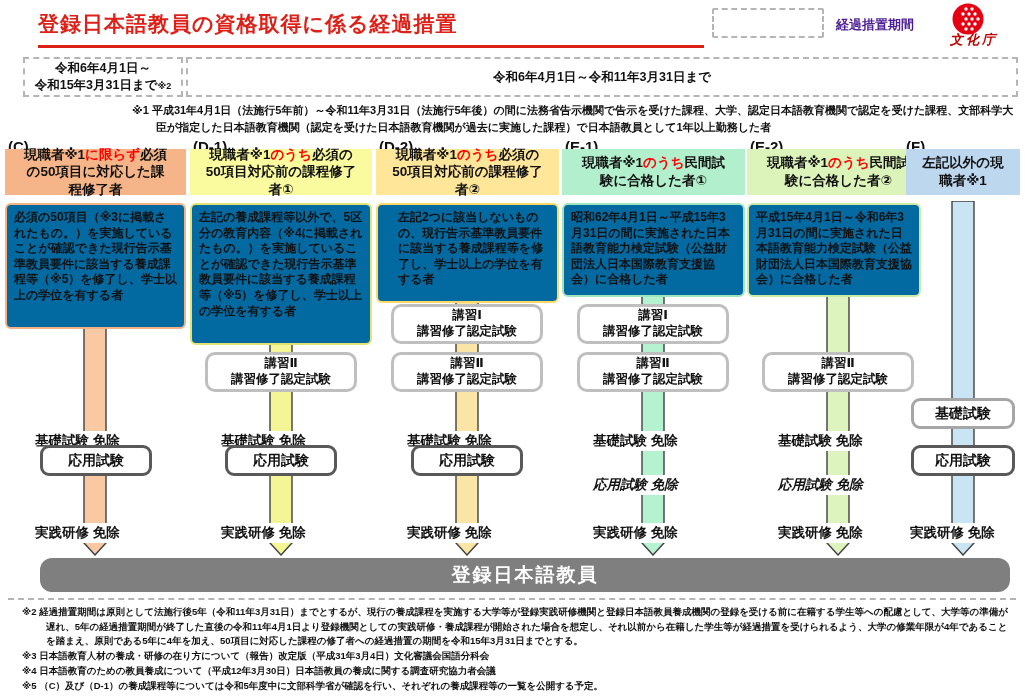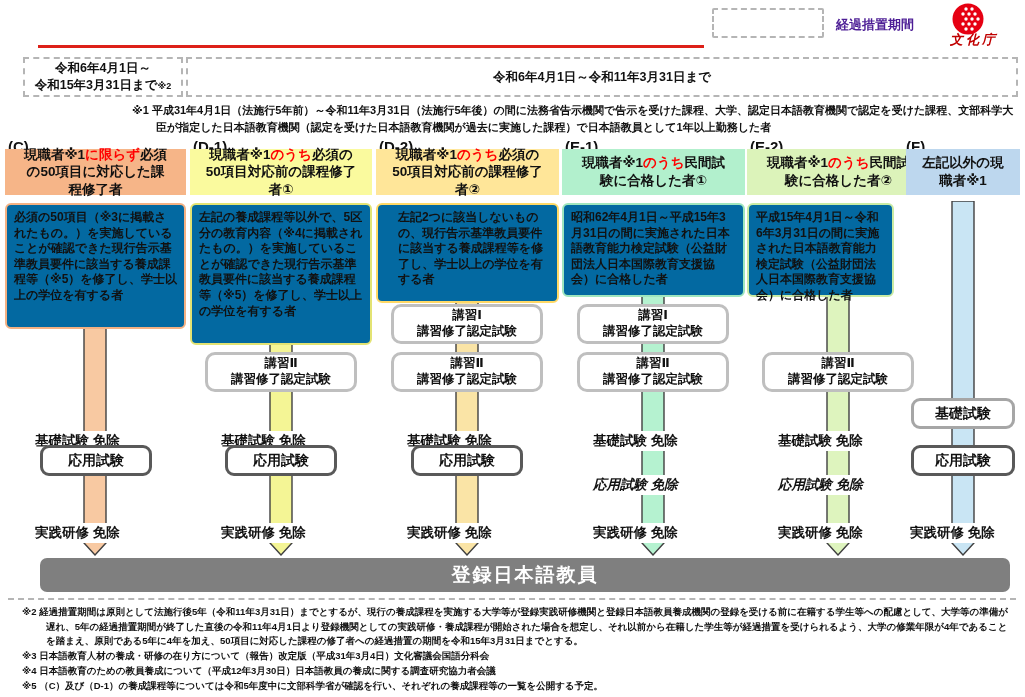--- a/index.html
+++ b/index.html
@@ -31,45 +31,46 @@
   .c-d1 .hdr-box { left:190px; width:182px; background:#FAFA9E; }
   .c-d2 .hdr-box { left:376px; width:183px; background:#FFE699; }
   .c-e1 .hdr-box { left:562px; width:183px; background:#B2F0CD;align-items:center; }
   .c-e2 .hdr-box { left:747px; width:183px; background:#DCF3BA; }
   .c-f  .hdr-box { left:906px; width:114px; background:#BDD7EE; }
 
   .c-c  .body-box { left:5px;   width:181px; height:126px; border:2.5px solid #F4B183; }
   .c-d1 .body-box { left:190px; width:182px; height:142px; border:2.5px solid #E3E373; }
   .c-d2 .body-box { left:376px; width:183px; height:100px; border:2.5px solid #FFD966;padding-left:20px; }
   .c-e1 .body-box { left:562px; width:183px; height:94px;  border:2.5px solid #9FE6BE; }
-  .c-e2 .body-box { left:747px; width:147px; height:94px;  border:2.5px solid #C9EBA4; }
+  .c-e2 .body-box { left:747px; width:174px; height:94px;  border:2.5px solid #C9EBA4; }
 
   .kbox { position:absolute; width:152px; height:40px; background:#fff; border:3px solid #BFBFBF; border-radius:10px; display:flex; flex-direction:column; align-items:center; justify-content:center; font-size:12.5px; font-weight:bold; color:#111; line-height:1.25; z-index:3; }
   .kbox.k1 { top:304px; } .kbox.k2 { top:352px; }
 
   .menjo { position:absolute; background:#fff; font-size:13.5px; font-weight:bold; color:#111; padding:1px 5px; z-index:3; white-space:nowrap;margin-top:23px; }
   .row-kiso   { top:408px; } .row-oyo-t { top:452px;font-style:italic; } .row-jissen { top:500px; }
 
   .exam-box { position:absolute; background:#fff; border:3px solid #595959; border-radius:9px; display:flex; align-items:center; justify-content:center; font-size:14px; font-weight:bold; color:#111; z-index:3; }
   .exam-box.oyo { top:445px; width:112px; height:31px; }
   .exam-box.kiso-f { top:398px; width:104px; height:31px; border-color:#A6A6A6; }
 
   .arrow-svg { position:absolute; z-index:1; }
 
   
-  .result-bar { position:absolute; left:40px; top:558px; width:970px; height:34px; background:#7F7F7F; border-radius:7px; display:flex; align-items:center; justify-content:center; color:#fff; font-size:19px; font-weight:bold; letter-spacing:2px; z-index:3; }
+  .result-bar { position:absolute; left:40px; top:558px; width:970px; height:34px; background:#7F7F7F; border-radius:12px; display:flex; align-items:center; justify-content:center; color:#fff; font-size:19px; font-weight:bold; letter-spacing:2px; z-index:3; }
   .notes-rule { position:absolute; left:8px; top:598px; width:1008px; border-top:2px dashed #b5b5b5; }
   .notes { position:absolute; left:22px; top:605px; width:990px; }
   .notes p { font-size:9.5px; font-weight:bold; color:#111; line-height:1.55; padding-left:24px; text-indent:-24px; }
 </style>
 </head>
 <body>
 
 <div id="page">
 
+  <div class="title">登録日本語教員の資格取得に係る経過措置</div>
   <div class="title-rule"></div>
   <div class="tr-dashed-box"></div>
   <div class="period-caption">経過措置期間</div>
   <svg class="agency-logo" viewBox="0 0 72 46">
     <circle cx="22" cy="17" r="15.5" fill="#E60012"></circle>
     <g fill="#ffffff">
       <circle cx="20" cy="7" r="1.7"></circle>
         <circle cx="26" cy="7" r="1.7"></circle>
       <circle cx="17" cy="12" r="1.7"></circle>
         <circle cx="23" cy="12" r="1.7"></circle>

